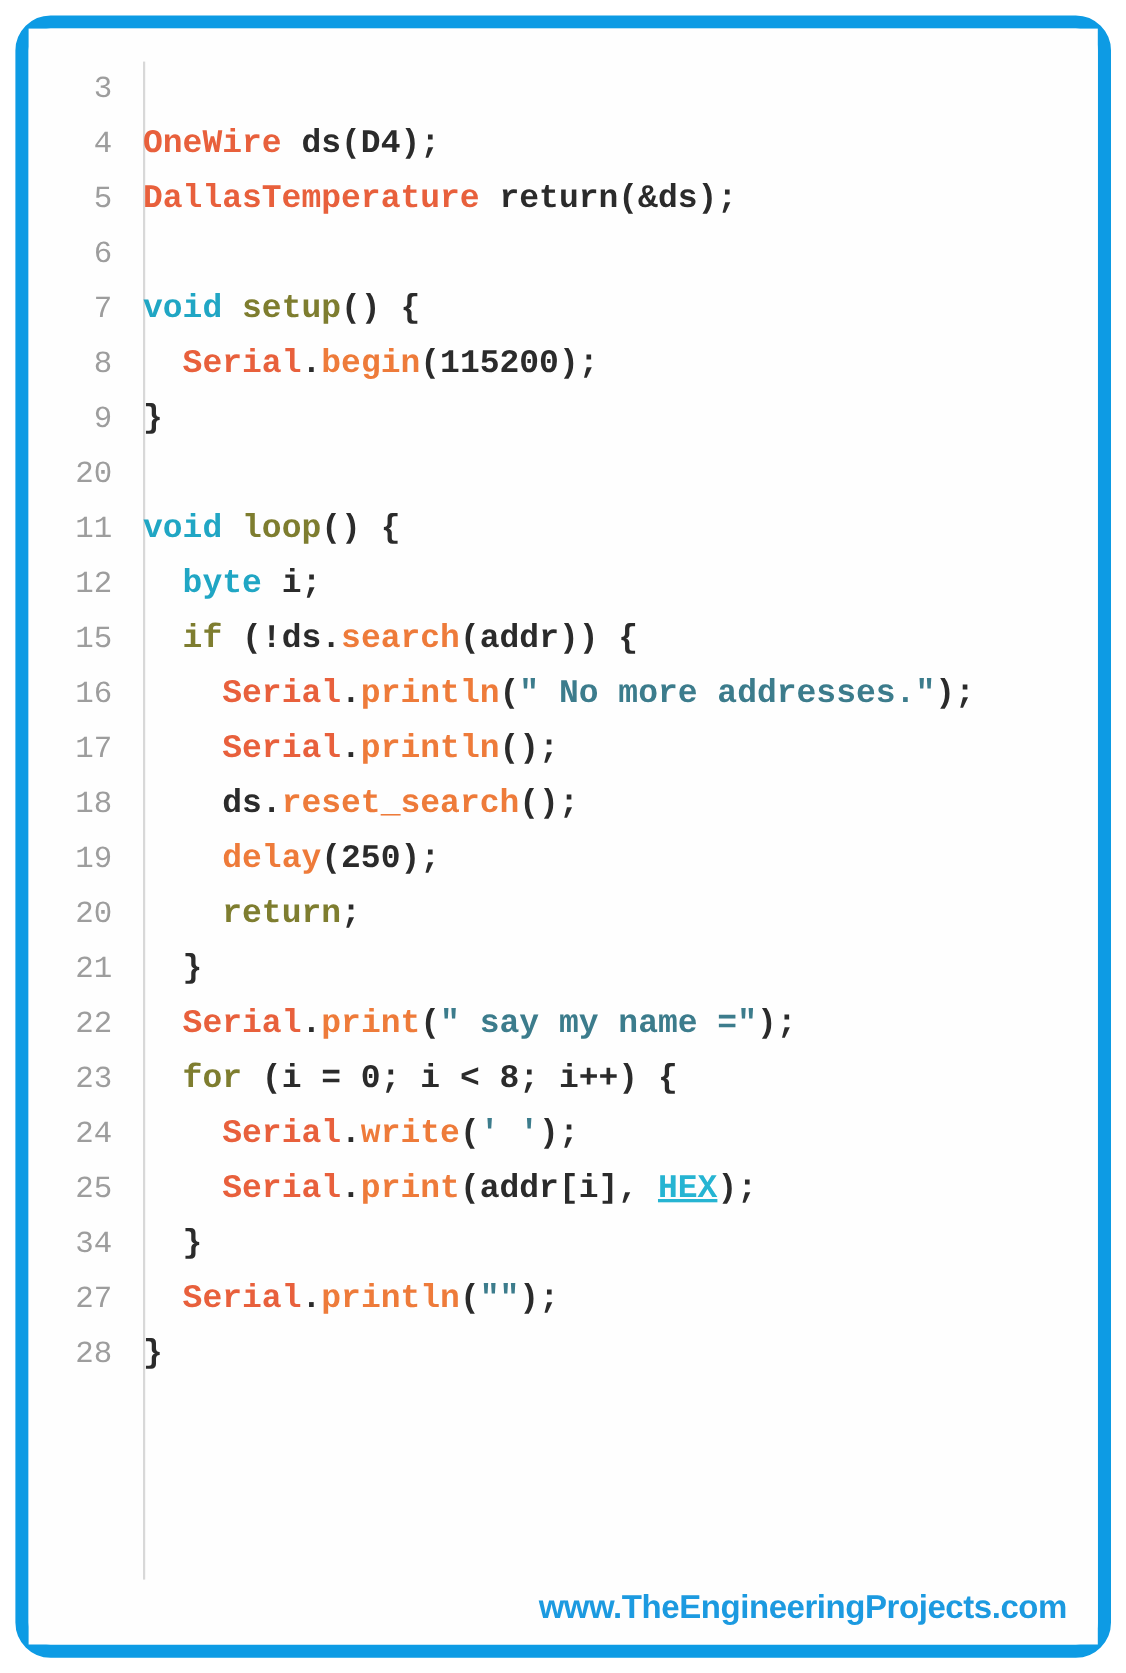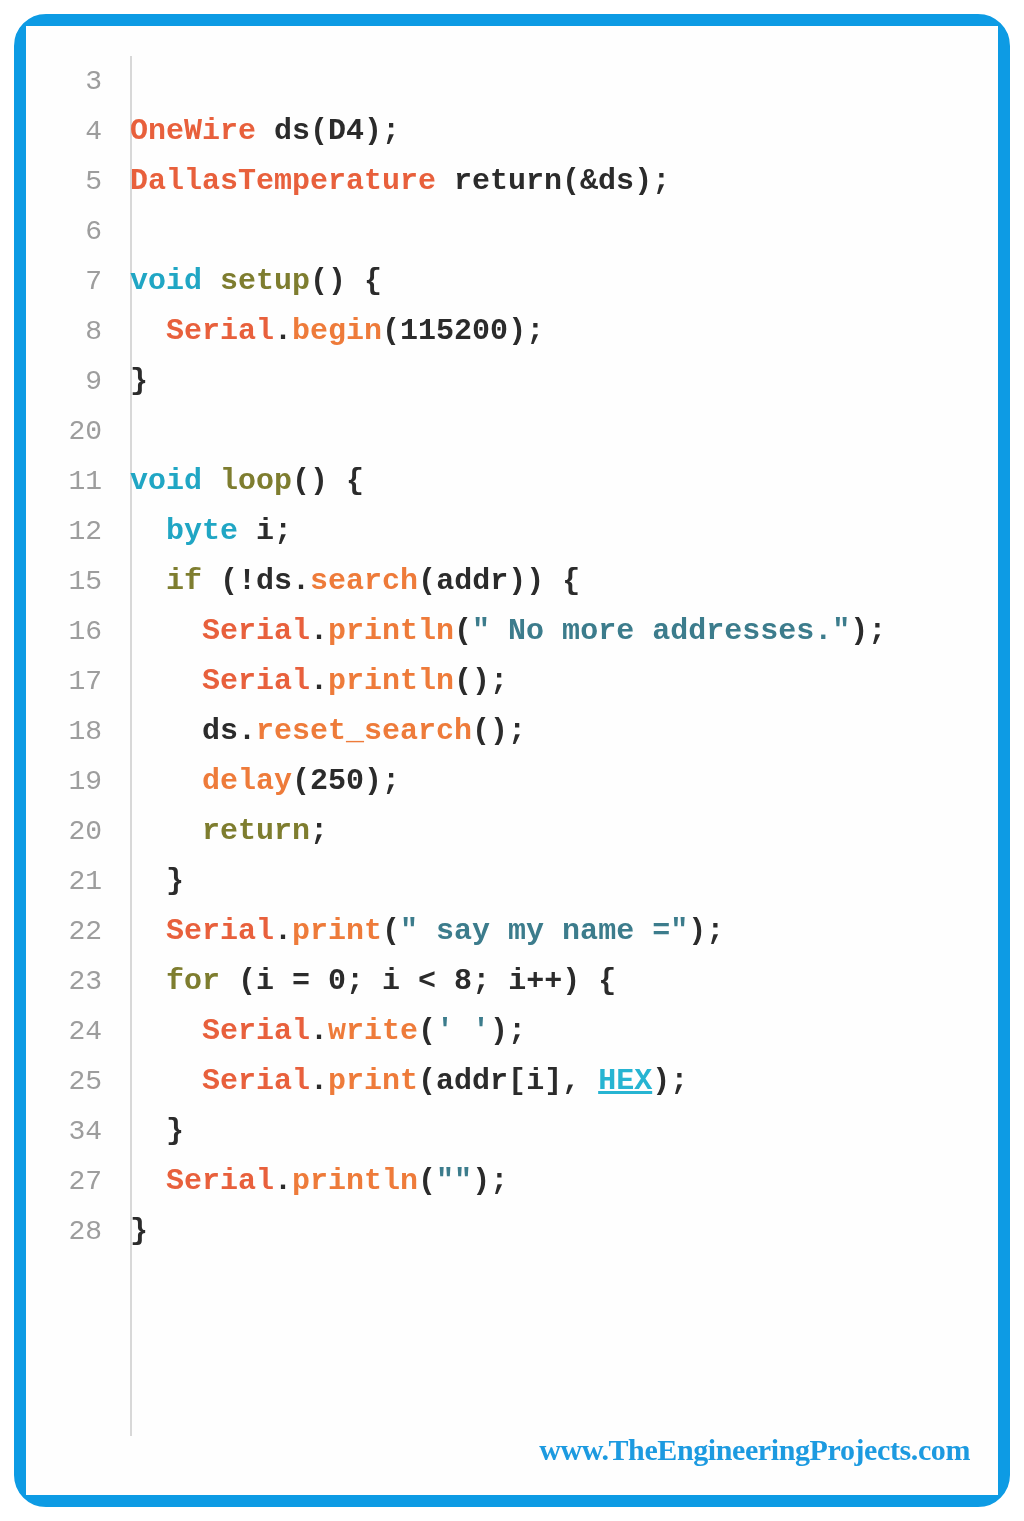--- a/index.html
+++ b/index.html
@@ -91,23 +91,23 @@
   .t-num   { color: #2b2b2b; }
   .t-str   { color: #3C7C8C; }
   .t-const { color: #26B4D2; text-decoration: underline; }
   .t-plain { color: #2b2b2b; }
   .t-punc  { color: #2b2b2b; }
   .t-ctrl  { color: #7E7D2F; }
 
   #footer-watermark {
     position: absolute;
     right: 28px;
-    bottom: 28px;
+    bottom: 16px;
     color: #1C9AE0;
-    font-family: Liberation Serif, serif;
+    font-family: Liberation Sans, sans-serif;
     font-weight: bold;
     font-size: 30px;
     letter-spacing: -0.4px;
     white-space: nowrap;
   }
 </style>
 </head>
 <body>
 
 <div id="page">

